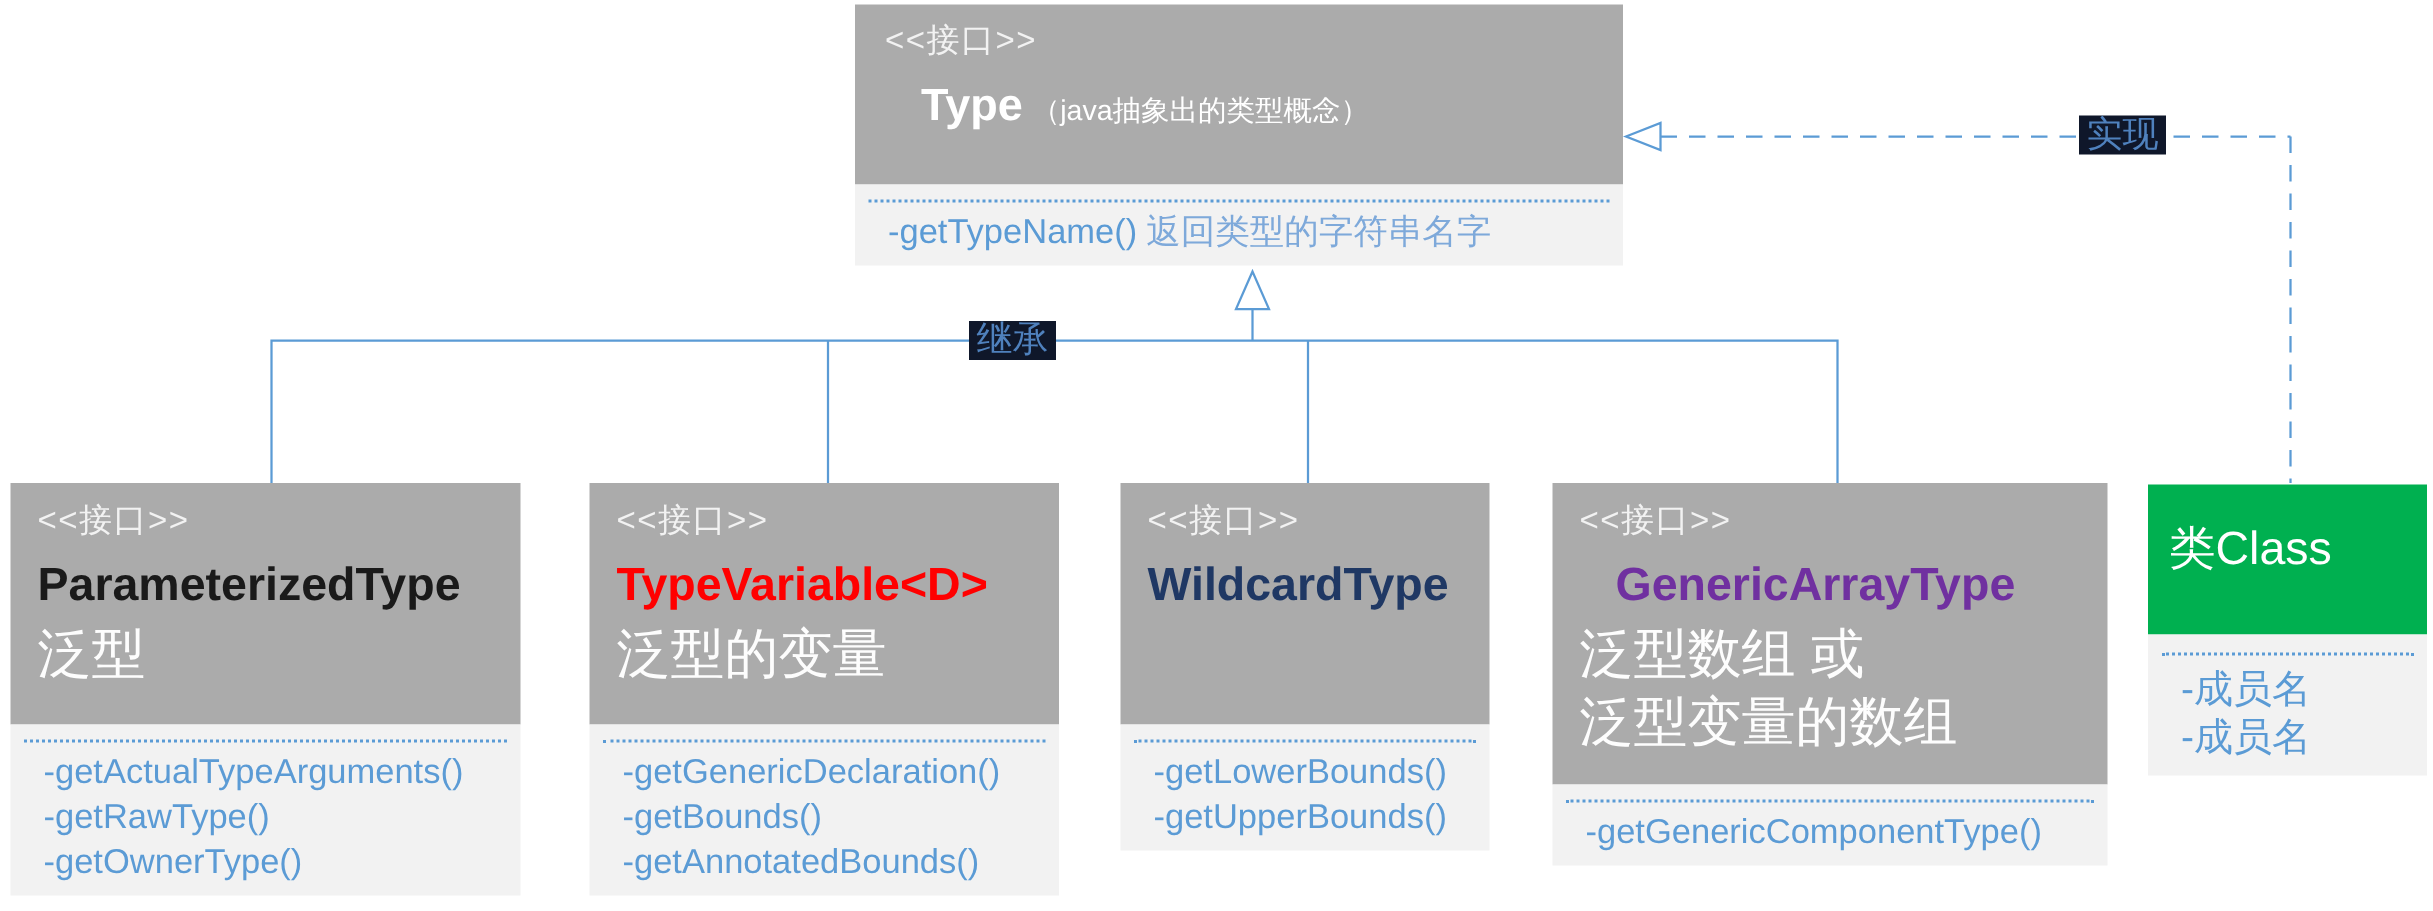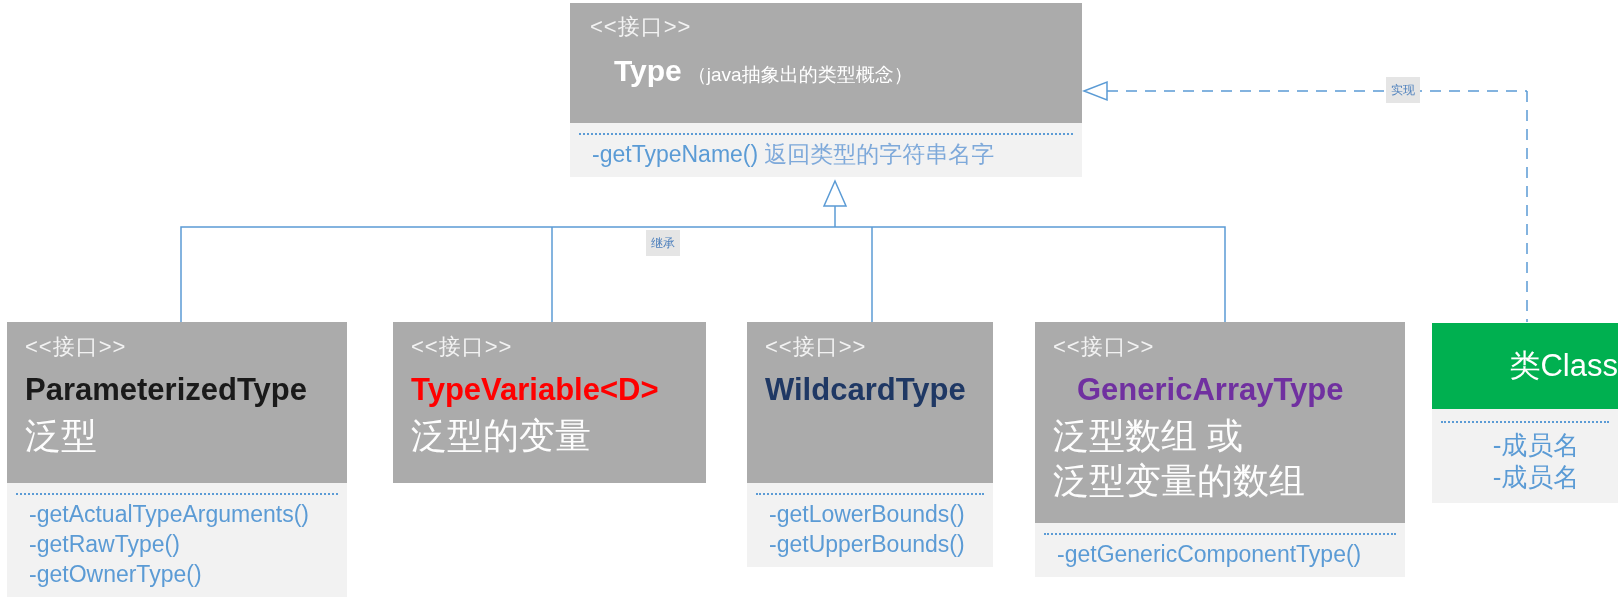--- a/index.html
+++ b/index.html
@@ -29,46 +29,46 @@
   .subtitle{font-size:36px;line-height:45px;color:#fdfdfd;font-weight:300;}
   .class-title{font-size:31px;line-height:86px;color:#fff;white-space:nowrap;}
 
   .uml-methods{background:var(--section-bg,#F2F2F2);padding:4px 0 8px;box-sizing:border-box;}
   .divider{border-top:2px dotted var(--method-blue,#5B9BD5);margin:6px 9px 4px;height:0;}
   .method{
     font-size:23px;line-height:30px;padding-left:22px;
     color:var(--method-blue,#5B9BD5);white-space:nowrap;
   }
   .method-desc{color:var(--desc-blue,#7EA9DA);margin-left:6px;}
-  .member{font-size:26px;line-height:32px;padding-left:22px;color:var(--method-blue,#5B9BD5);text-align:center;}
+  .member{font-size:26px;line-height:32px;padding-left:22px;color:var(--method-blue,#5B9BD5);}
 
   
   #box-type{left:570px;top:3px;width:512px;}
   #box-type .uml-header{height:120px;padding-left:20px;}
   #box-type .stereotype{font-size:22px;line-height:36px;}
   #box-type .name{font-size:30px;line-height:52px;margin-left:24px;}
   #box-type .name-note{font-size:19px;font-weight:normal;color:#fff;margin-left:6px;}
 
   #box-param{left:7px;top:322px;width:340px;}
   #box-typevar{left:393px;top:322px;width:313px;}
   #box-wildcard{left:747px;top:322px;width:246px;}
   #box-genarray{left:1035px;top:322px;width:370px;}
   #box-param .uml-header,#box-typevar .uml-header,#box-wildcard .uml-header{height:161px;}
   #box-genarray .uml-header{height:201px;}
 
   #box-class{left:1432px;top:323px;width:186px;}
-  #box-class .uml-header{height:86px;text-align:right;}
+  #box-class .uml-header{height:100px;}
   #box-class .uml-methods{padding:4px 0 10px;}
   #box-class .divider{margin:8px 9px 6px;}
 
   .edge-label{
-    position:absolute;z-index:3;background:#e5e5e5;color:var(--label-blue,#4F81BD);
-    font-size:12px;line-height:26px;padding:0 5px;white-space:nowrap;
+    position:absolute;z-index:3;background:#0f172a;color:var(--label-blue,#4F81BD);
+    font-size:24px;line-height:26px;padding:0 5px;white-space:nowrap;
   }
-  #lbl-inherit{left:646px;top:230px;}
+  #lbl-inherit{left:646px;top:214px;}
   #lbl-implement{left:1386px;top:77px;}
 </style>
 </head>
 <body>
 
 <div class="canvas">
 
   <svg class="connectors" width="1622" height="607" viewBox="0 0 1622 607">
     <path d="M181,322 L181,227 L1225,227 L1225,322"></path>
     <path d="M552,227 L552,322"></path>
@@ -108,20 +108,26 @@
       <div class="method">-getOwnerType()</div>
     </div>
   </div>
 
   <div class="uml-box" id="box-typevar">
     <div class="uml-header">
       <div class="stereotype">&lt;&lt;接口&gt;&gt;</div>
       <div class="name name-red">TypeVariable&lt;D&gt;</div>
       <div class="subtitle">泛型的变量</div>
     </div>
+    <div class="uml-methods">
+      <div class="divider"></div>
+      <div class="method">-getGenericDeclaration()</div>
+      <div class="method">-getBounds()</div>
+      <div class="method">-getAnnotatedBounds()</div>
+    </div>
   </div>
 
   <div class="uml-box" id="box-wildcard">
     <div class="uml-header">
       <div class="stereotype">&lt;&lt;接口&gt;&gt;</div>
       <div class="name name-navy">WildcardType</div>
     </div>
     <div class="uml-methods">
       <div class="divider"></div>
       <div class="method">-getLowerBounds()</div>

